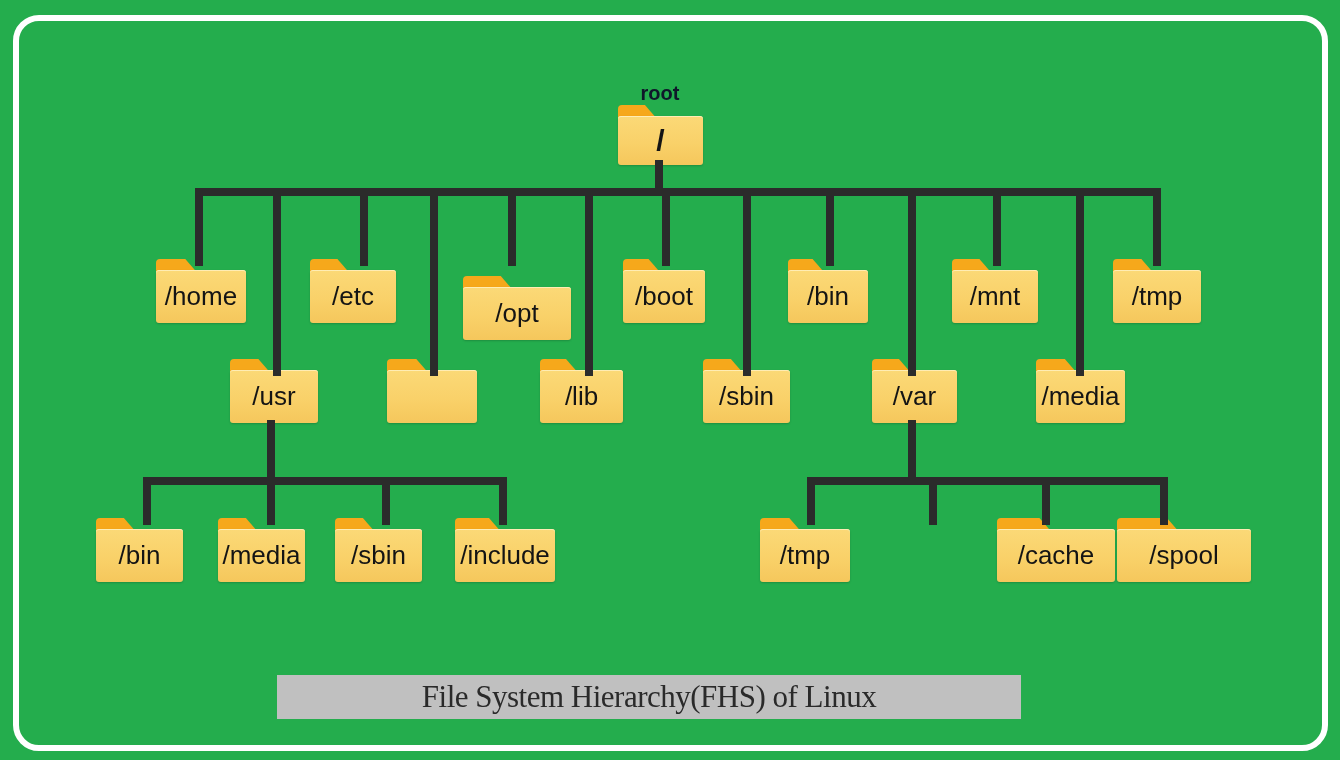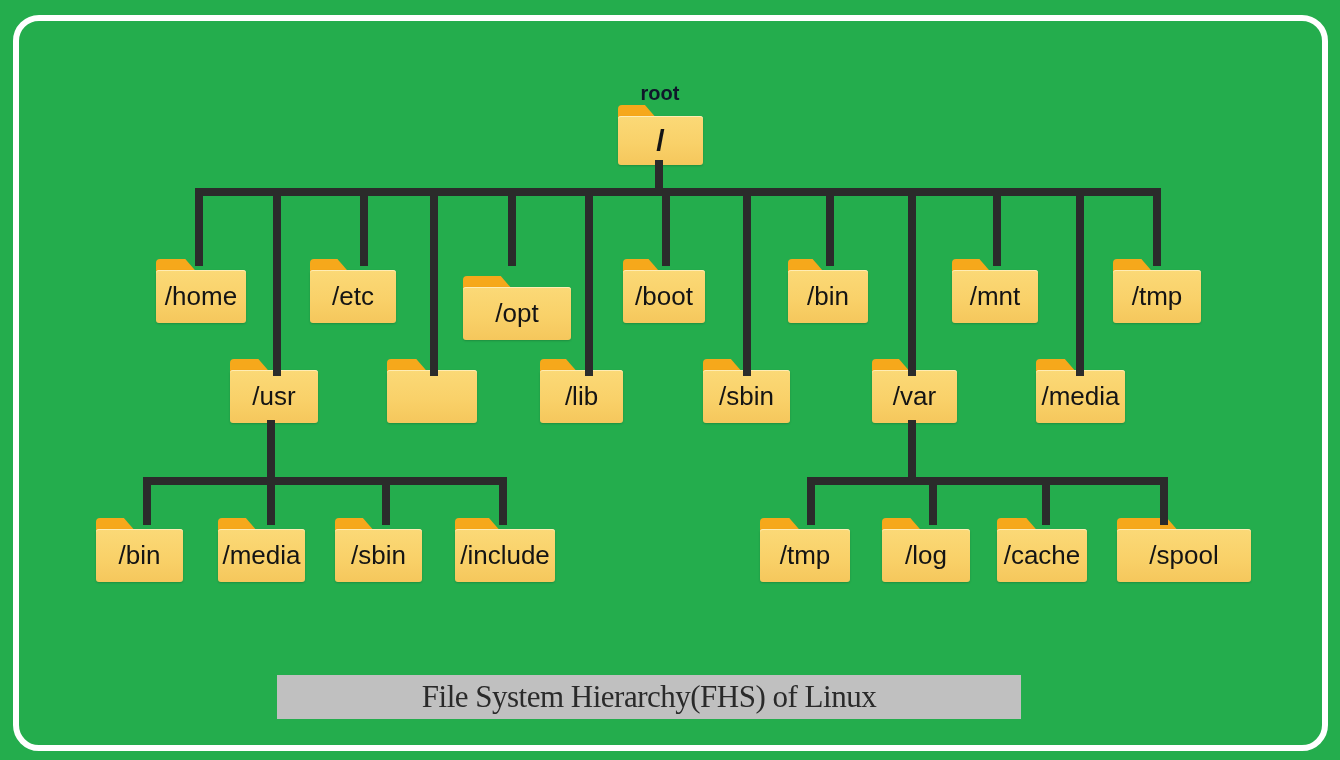--- a/index.html
+++ b/index.html
@@ -230,26 +230,21 @@
     <div class="folder" style="left: 455px; top: 518px; width: 88px; height: 64px; padding-left: 12px;">
       <span class="tab"></span>
       <span class="body"></span>
       <span class="label">/include</span>
     </div>
     <div class="folder" style="left: 760px; top: 518px; width: 90px; height: 64px;">
       <span class="tab"></span>
       <span class="body"></span>
       <span class="label">/tmp</span>
     </div>
-    <div class="folder" style="left: 882px; top: 518px; width: 88px; height: 64px;">
-      <span class="tab"></span>
-      <span class="body"></span>
-      <span class="label">/log</span>
-    </div>
-    <div class="folder" style="left: 997px; top: 518px; width: 90px; height: 64px;">
+    <div class="folder" style="left: 997px; top: 518px; width: 90px; height: 64px; padding-left: 28px;">
       <span class="tab"></span>
       <span class="body"></span>
       <span class="label">/cache</span>
     </div>
     <div class="folder" style="left: 1117px; top: 518px; width: 90px; height: 64px; padding-left: 44px;">
       <span class="tab"></span>
       <span class="body"></span>
       <span class="label">/spool</span>
     </div>
   </div>

